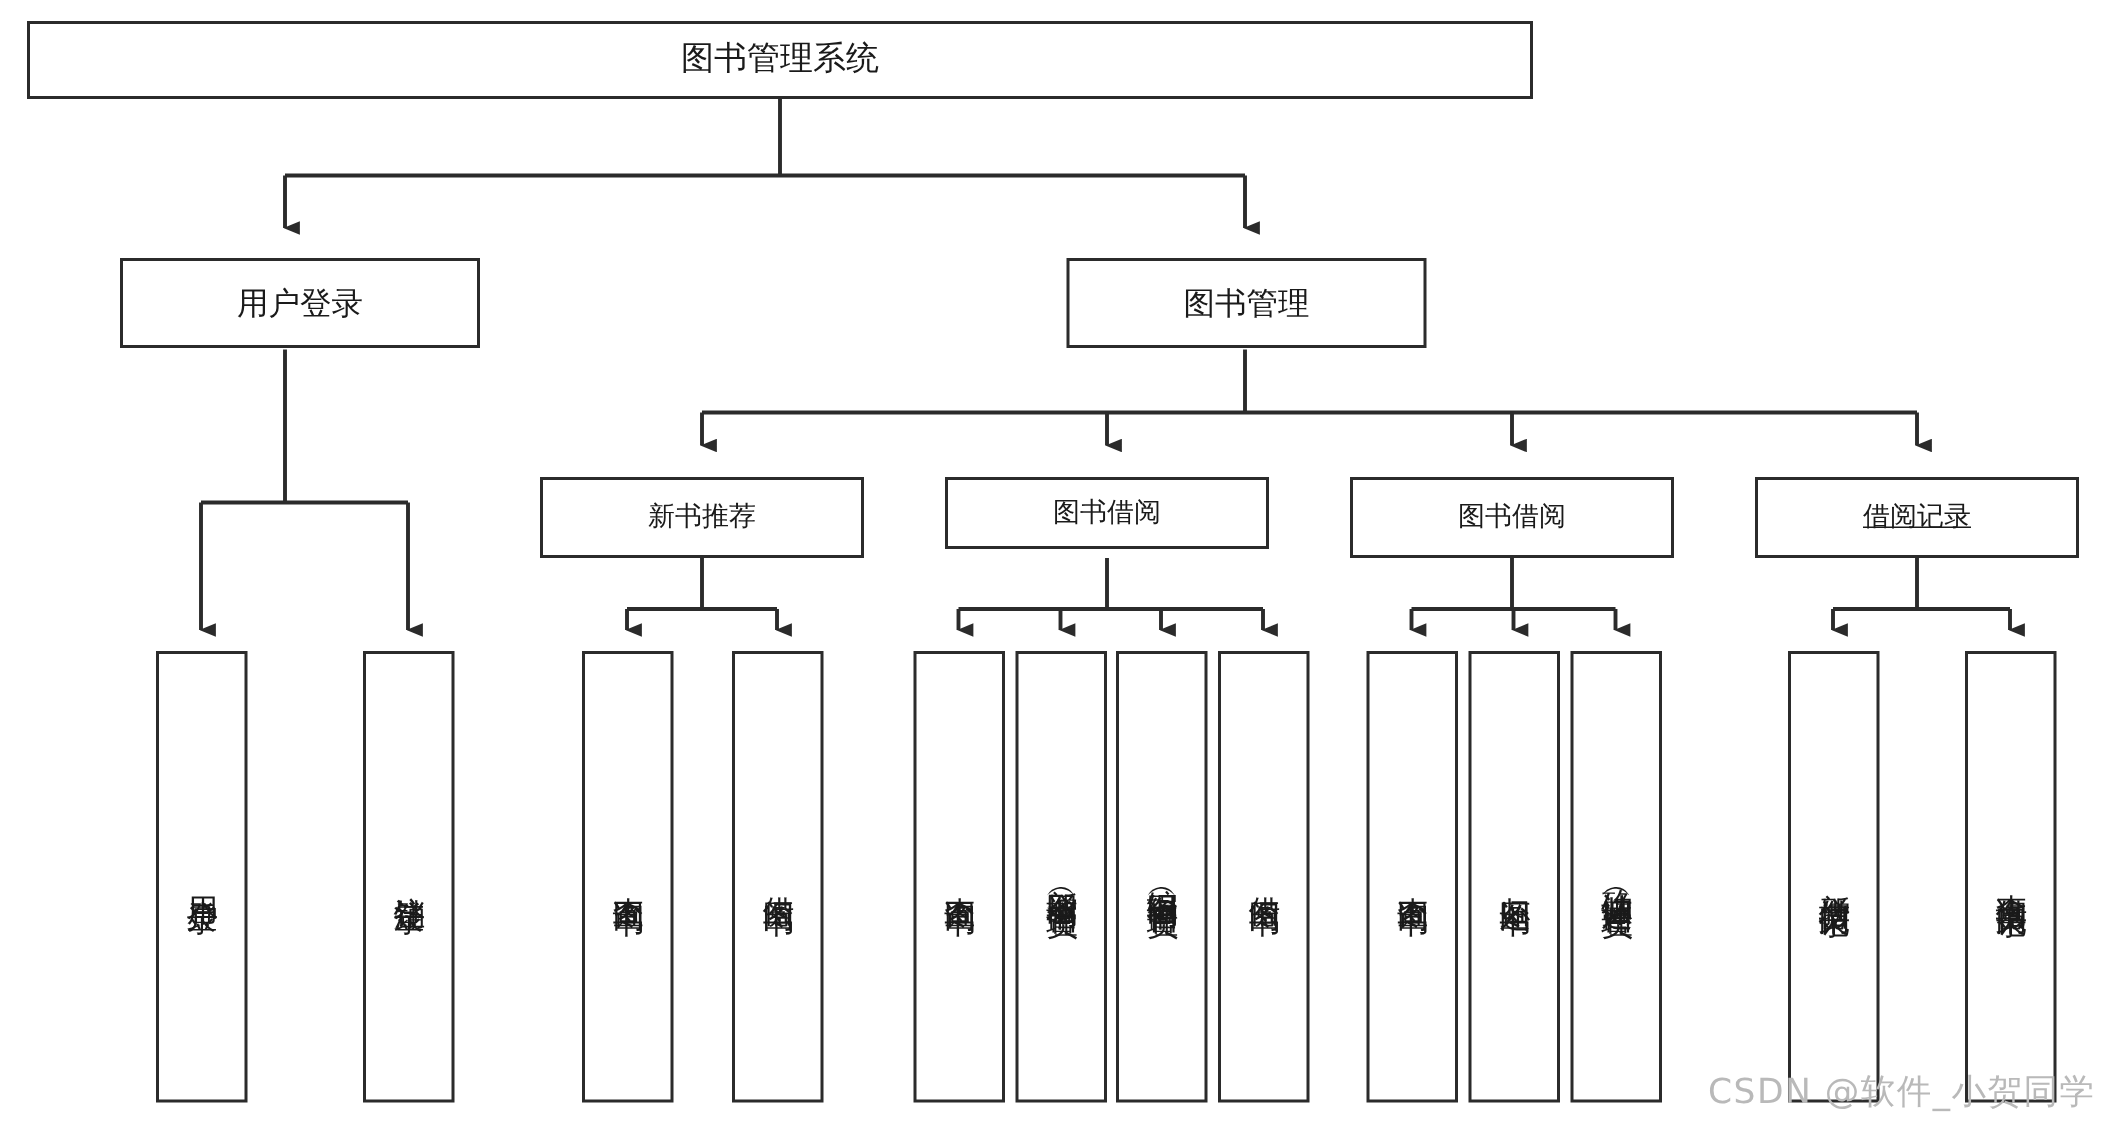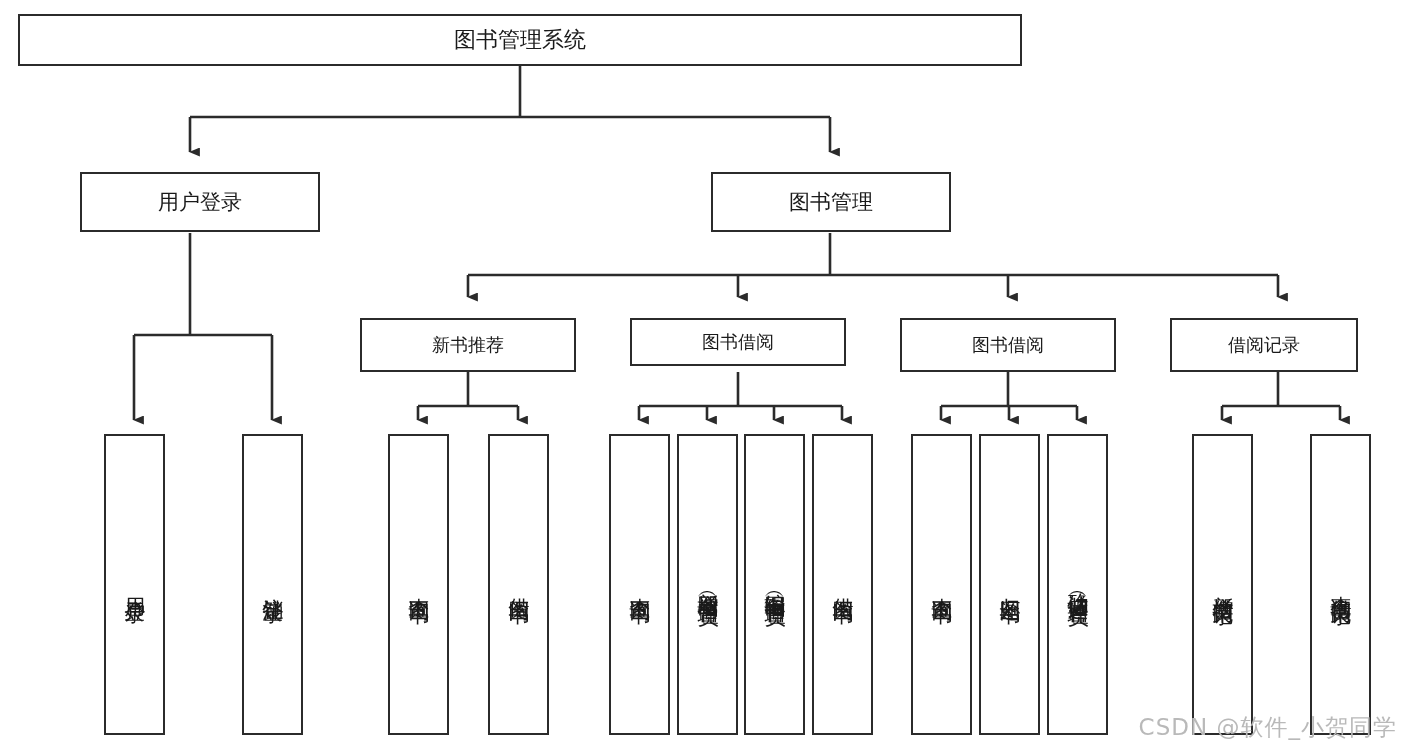--- a/index.html
+++ b/index.html
@@ -127,21 +127,21 @@
 
   <div class="node lvl3" style="left:360px;top:318px;width:216px;height:54px;">
     <span>新书推荐</span>
   </div>
   <div class="node lvl3" style="left:630px;top:318px;width:216px;height:48px;">
     <span>图书借阅</span>
   </div>
   <div class="node lvl3" style="left:900px;top:318px;width:216px;height:54px;">
     <span>图书借阅</span>
   </div>
-  <div class="node lvl3" style="left:1170px;top:318px;width:188px;height:54px;">
+  <div class="node lvl3" style="left:1170px;top:318px;width:216px;height:54px;text-decoration:underline;">
     <span>借阅记录</span>
   </div>
 
   <div class="node leaf" style="left:104px;top:434px;width:61px;height:301px;">
     <span class="vtext">用户登录</span>
   </div>
   <div class="node leaf" style="left:242px;top:434px;width:61px;height:301px;">
     <span class="vtext">注销登录</span>
   </div>
 

